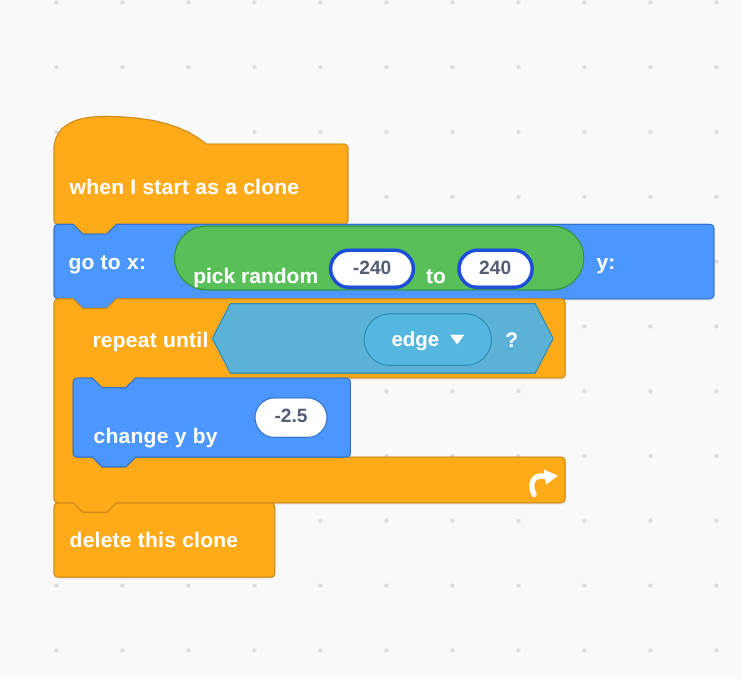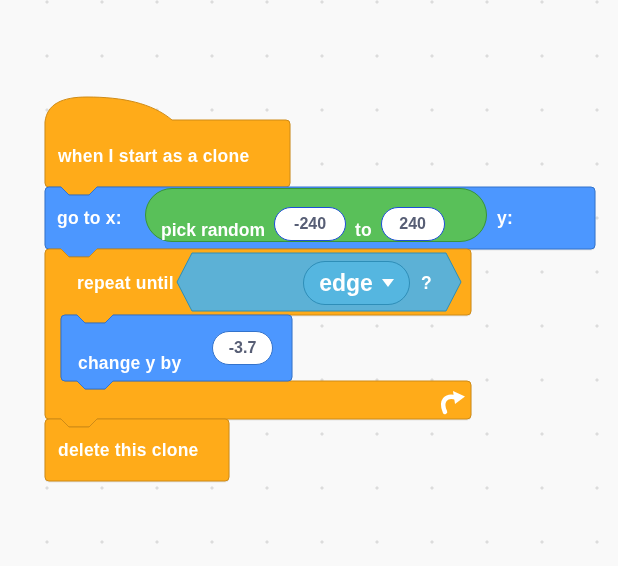--- a/index.html
+++ b/index.html
@@ -19,38 +19,38 @@
     line-height:22px;white-space:nowrap;letter-spacing:.2px;
     pointer-events:none;
   }
   .oval-input{
     position:absolute;height:34px;background:#ffffff;border-radius:17px;
     display:flex;align-items:center;justify-content:center;
     color:#575e75;font-weight:700;font-size:16px;cursor:text;
     box-sizing:border-box;
   }
   .oval-blue{border:1px solid #3373cc;}
-  .oval-green{border:1px solid #1d4ed8;}
+  .oval-green{border:3px solid #1d4ed8;}
   .green-pill{
     position:absolute;left:145px;top:188px;width:342px;height:54px;
     background:#59c059;border:1px solid #389438;border-radius:27px;
     box-sizing:border-box;display:flex;align-items:flex-end;
     padding:0 10px 0 15px;gap:9px;cursor:grab;
   }
   .green-pill .inline-label{
     color:#fff;font-weight:700;font-size:17.5px;white-space:nowrap;pointer-events:none;
   }
   .green-pill .oval-input{position:static;flex:0 0 auto;}
   .dropdown{
     position:absolute;left:303px;top:261px;width:107px;height:44px;
     background:#55b6e0;border:1px solid #2e8eb8;border-radius:22px;
     box-sizing:border-box;display:flex;align-items:center;justify-content:center;
     gap:9px;cursor:pointer;
   }
-  .dropdown .dd-label{color:#fff;font-weight:700;font-size:23px;pointer-events:none;}
+  .dropdown .dd-label{color:#fff;font-weight:700;font-size:17px;pointer-events:none;}
   .dd-arrow{
     width:0;height:0;border-left:6.5px solid transparent;border-right:6.5px solid transparent;
     border-top:8px solid #ffffff;pointer-events:none;
   }
   .loop-arrow{position:absolute;left:437px;top:390px;pointer-events:none;}
 </style>
 </head>
 <body>
 
 <div id="workspace">
@@ -88,21 +88,21 @@
     <div class="blk-label" style="left:57px;top:272px;margin-left:20px;">repeat until</div>
 
     <div class="dropdown">
       <span class="dd-label">edge</span>
       <span class="dd-arrow"></span>
     </div>
 
     <div class="blk-label" style="left:421px;top:272px;">?</div>
 
     <div class="blk-label" style="left:78px;top:352px;">change y by</div>
-    <div class="oval-input oval-blue" style="left:212px;top:331px;width:61px;">-3.7</div>
+    <div class="oval-input oval-blue" style="left:212px;top:331px;width:61px;">-2.5</div>
 
     <svg class="loop-arrow" width="30" height="26">
       <path d="M8 22 C 3 11, 9 4.5, 19 7.5" fill="none" stroke="#ffffff" stroke-width="4.5" stroke-linecap="round"></path>
       <path d="M16 1 L 28 6.5 L 18 14 Z" fill="#ffffff"></path>
     </svg>
 
     <div class="blk-label" style="left:58px;top:439px;">delete this clone</div>
   </div>
 
 </div>

